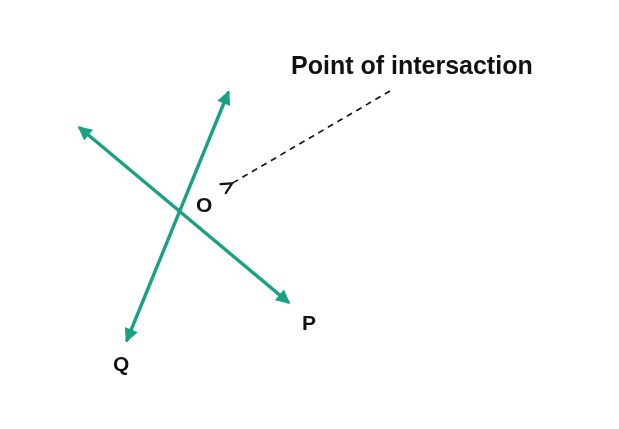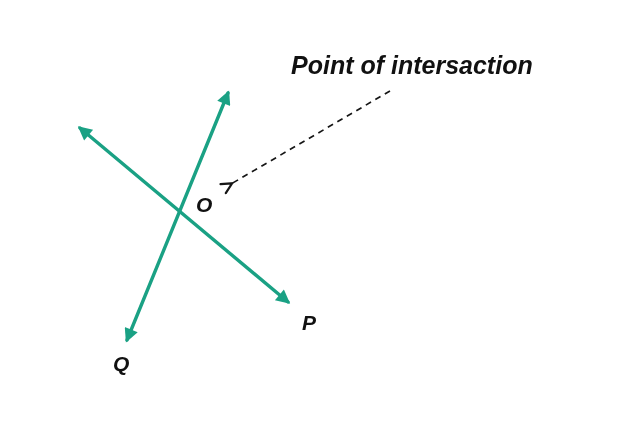--- a/index.html
+++ b/index.html
@@ -7,21 +7,20 @@
     padding: 0;
     background: #ffffff;
   }
   .canvas {
     position: relative;
     width: 619px;
     height: 429px;
     background: #ffffff;
     overflow: hidden;
     font-family: "Liberation Sans", sans-serif;
-    font-style: italic;
   }
   svg { display: block; }
   .title-text {
     font-family: "Liberation Sans", sans-serif;
     font-size: 25px;
     font-weight: 700;
     fill: #111111;
     letter-spacing: 0px;
   }
   .point-label {

